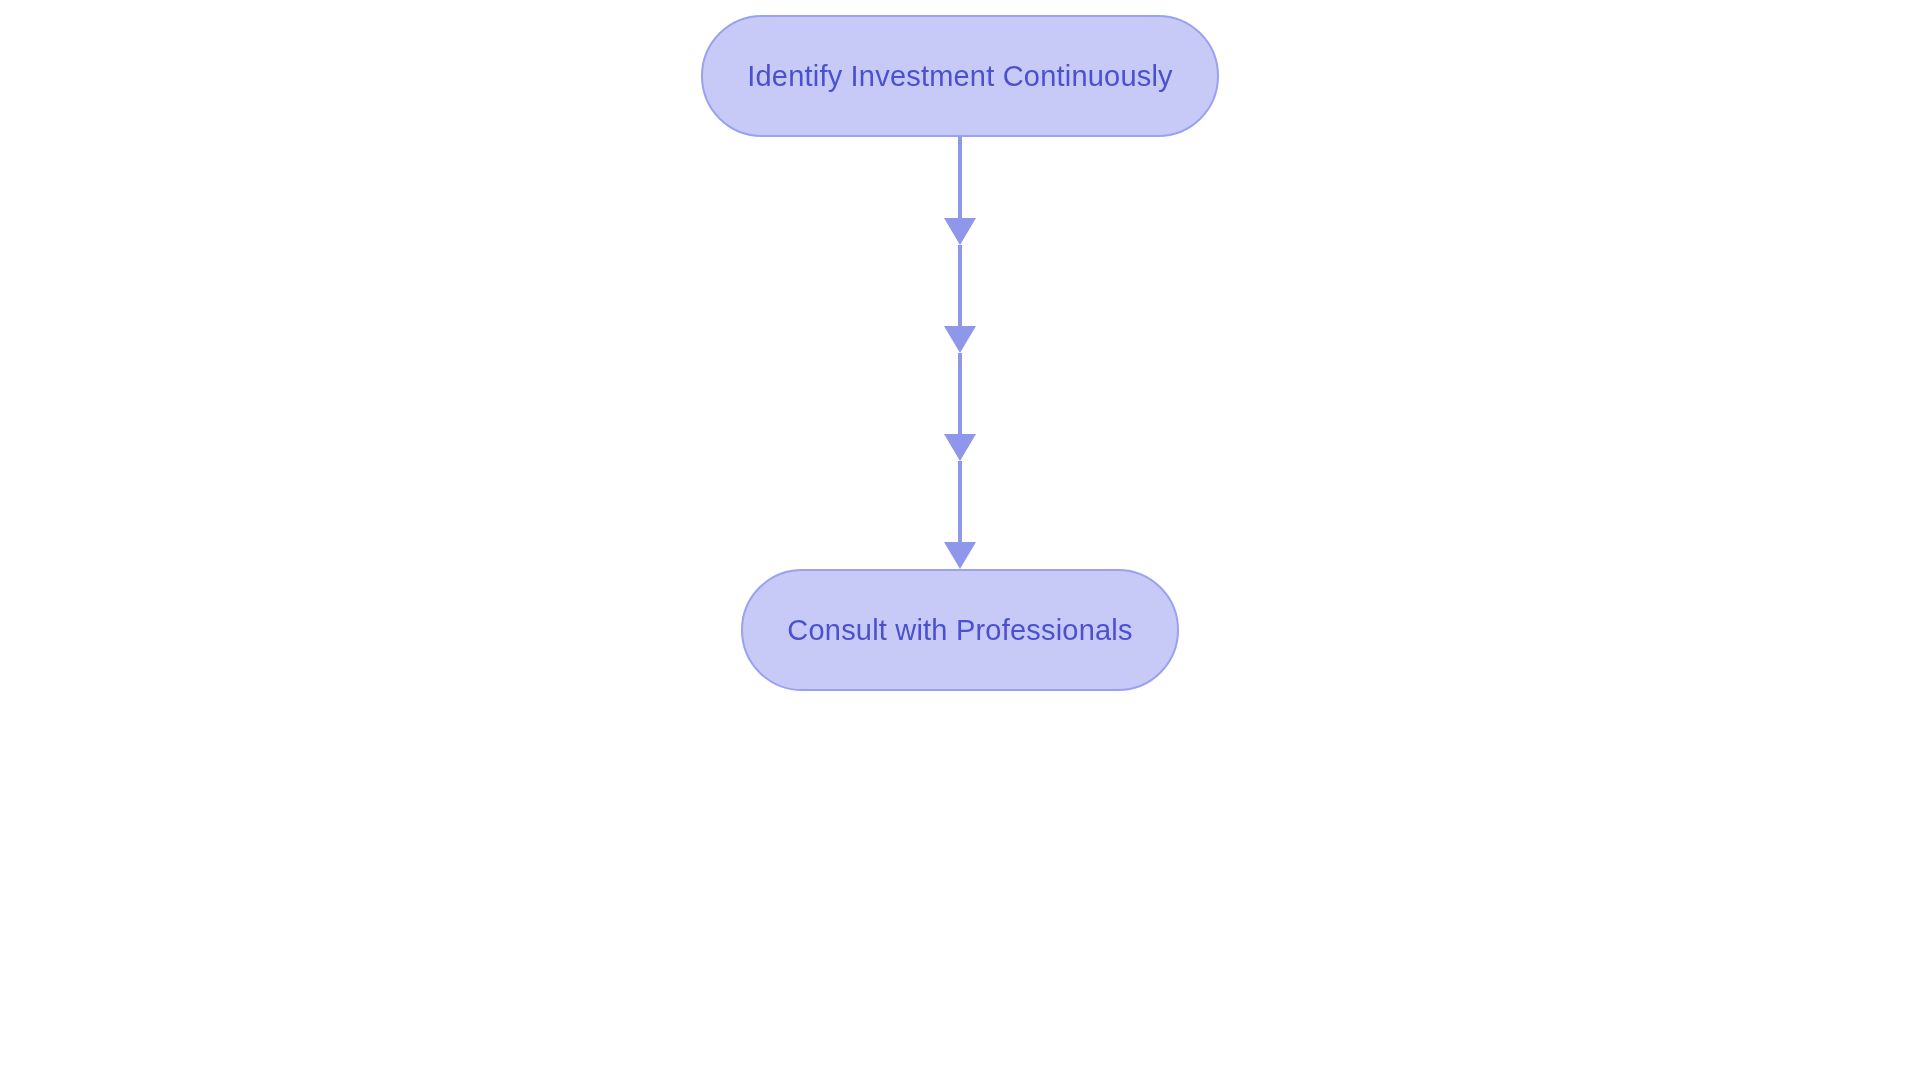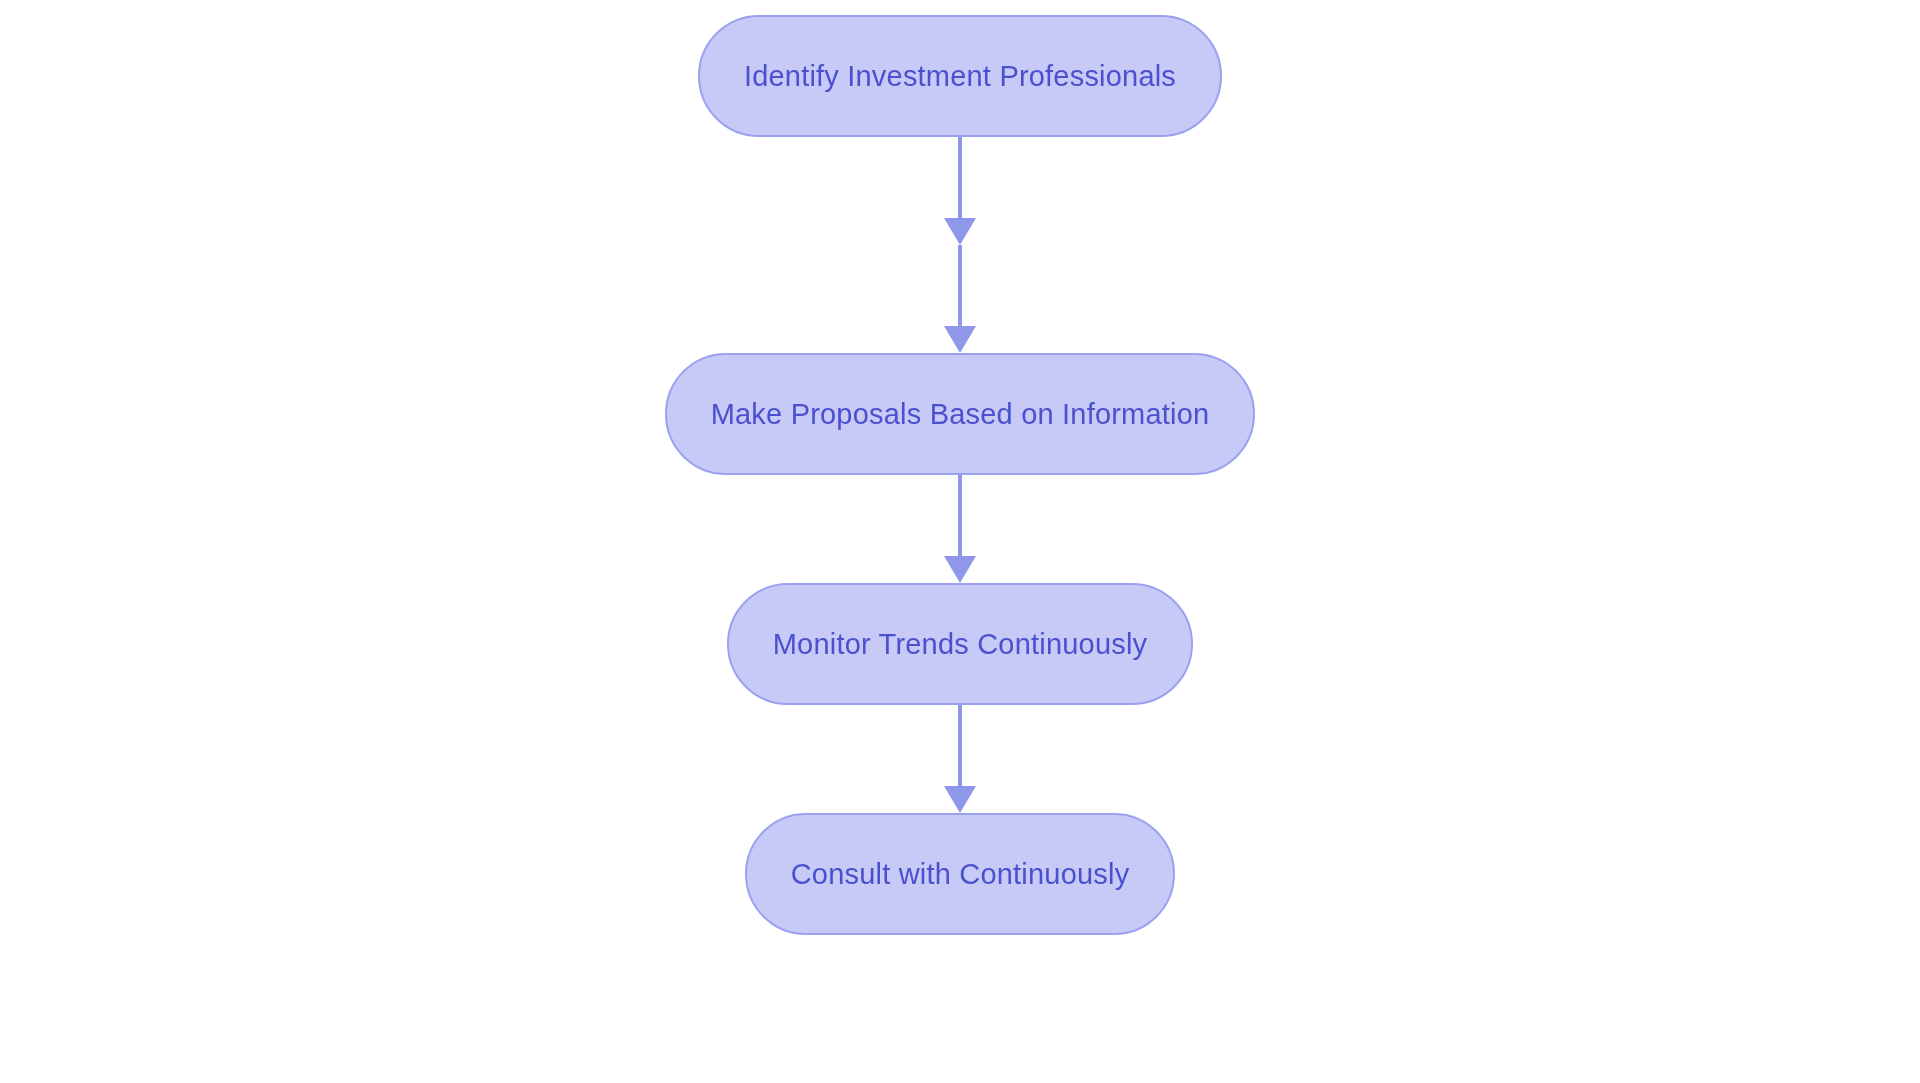--- a/index.html
+++ b/index.html
@@ -56,49 +56,43 @@
     border-right: 16px solid transparent;
     border-top: 27px solid var(--arrow, #8f97ea);
   }
 </style>
 </head>
 <body>
 
 <div class="canvas">
   <div id="flow-root" style="display: flex; flex-direction: column; align-items: center;">
   <div class="flow-node">
-    <span>Identify Investment Professionals</span>
+    <span>Identify Investment Continuously</span>
   </div>
 
   <div class="flow-arrow">
     <div class="arrow-line"></div>
     <div class="arrow-head"></div>
   </div>
 
 
   <div class="flow-arrow">
     <div class="arrow-line"></div>
     <div class="arrow-head"></div>
   </div>
 
-  <div class="flow-node">
-    <span>Make Proposals Based on Information</span>
+
+  <div class="flow-arrow">
+    <div class="arrow-line"></div>
+    <div class="arrow-head"></div>
   </div>
+
 
   <div class="flow-arrow">
     <div class="arrow-line"></div>
     <div class="arrow-head"></div>
   </div>
 
   <div class="flow-node">
-    <span>Monitor Trends Continuously</span>
-  </div>
-
-  <div class="flow-arrow">
-    <div class="arrow-line"></div>
-    <div class="arrow-head"></div>
-  </div>
-
-  <div class="flow-node">
-    <span>Consult with Continuously</span>
+    <span>Consult with Professionals</span>
   </div>
 </div>
 </div>
 
 </body></html>

